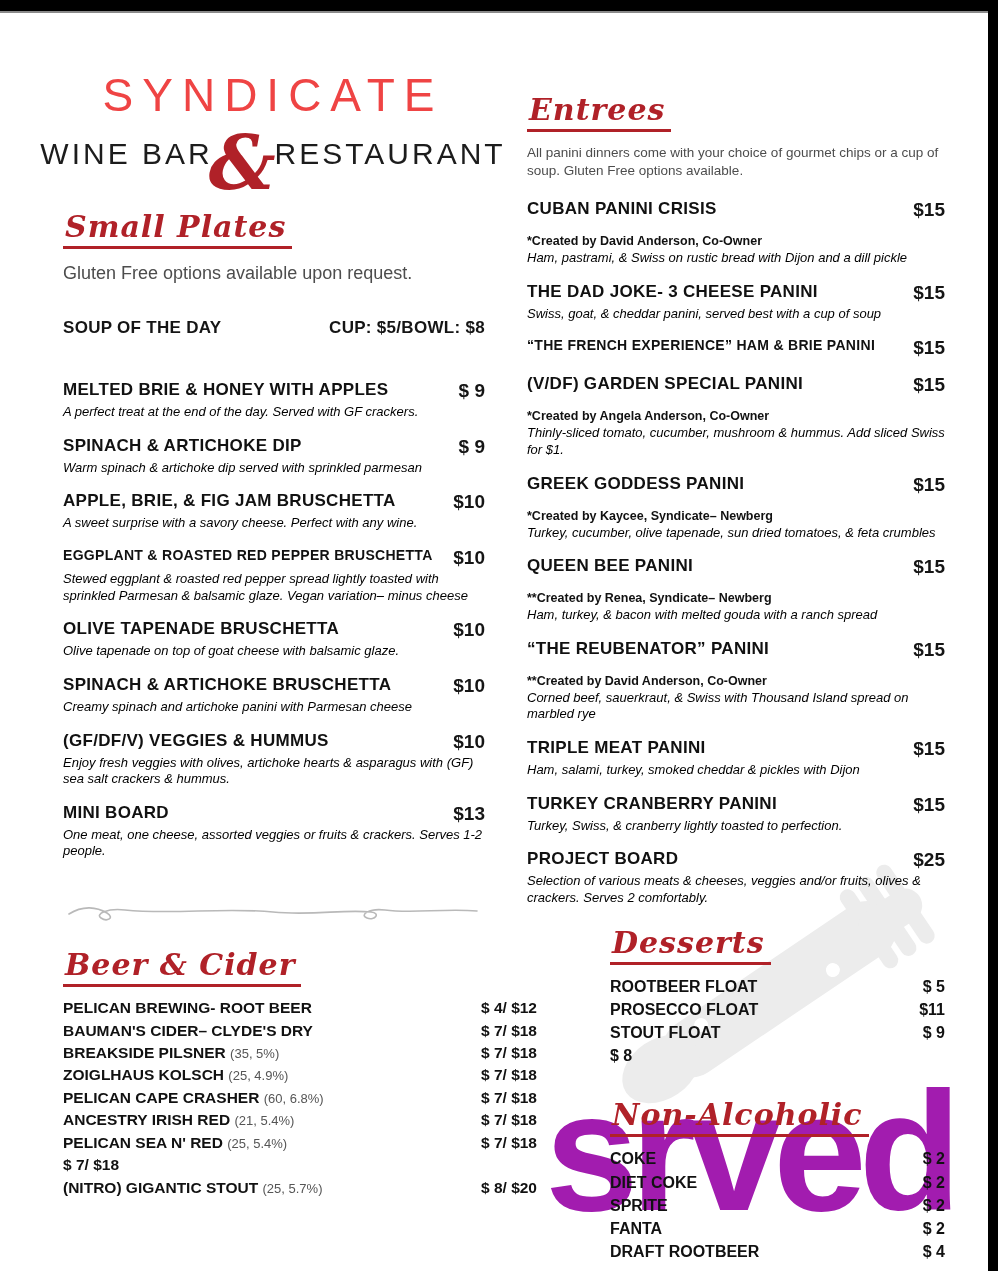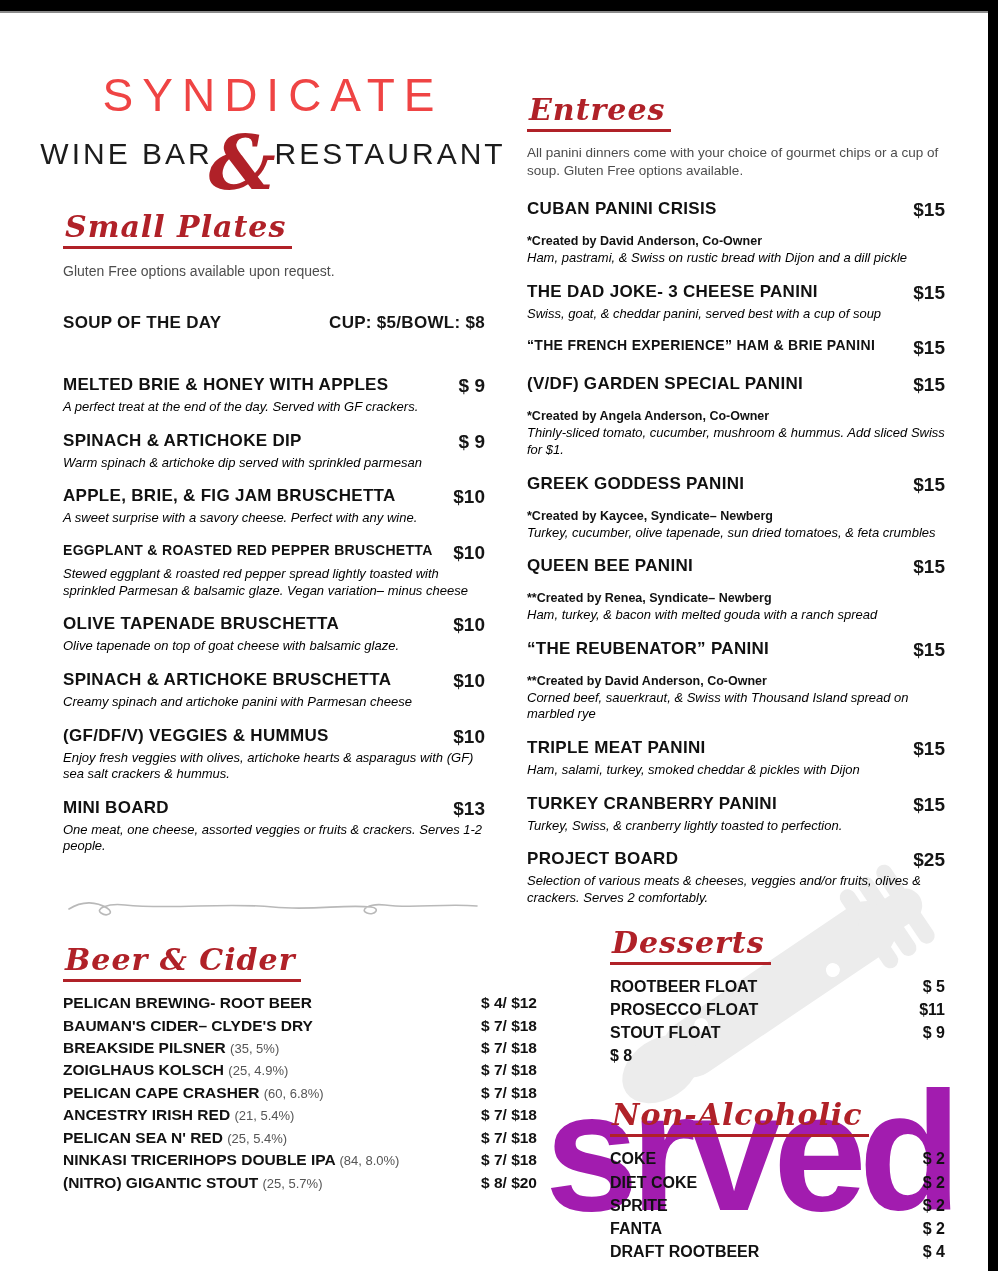--- a/index.html
+++ b/index.html
@@ -25,21 +25,21 @@
   .logo-line2{display:flex;align-items:center;justify-content:center;margin-top:2px;
               font-size:30px;letter-spacing:3px;color:#1c1c1c;white-space:nowrap;}
   .logo-amp{font-family:"DejaVu Serif",serif;font-style:italic;font-weight:bold;
             color:#b02128;font-size:74px;line-height:0.8;margin:0 -4px;position:relative;top:10px;}
 
   
   .script-h{display:inline-block;font-family:"DejaVu Serif",serif;font-style:italic;
             font-weight:bold;color:#b02128;font-size:30px;letter-spacing:1px;
             border-bottom:3px solid #b02128;padding:0 6px 2px 2px;margin-bottom:10px;}
 
-  .gf-note{font-size:14px;color:#4d4d4d;margin:4px 0 34px 0;}
+  .gf-note{font-size:18px;color:#4d4d4d;margin:4px 0 34px 0;}
   .intro{font-size:13.5px;color:#4d4d4d;line-height:1.3;margin:2px 0 20px 0;width:416px;}
 
   
   .plates{width:422px;}
   .soup-row{display:flex;justify-content:space-between;font-weight:bold;font-size:17px;
             margin:0 0 42px 0;letter-spacing:0.3px;}
   .mi{margin-bottom:15px;}
   .mi-head{display:flex;justify-content:space-between;align-items:flex-start;}
   .mi-name{font-weight:bold;font-size:17px;letter-spacing:0.3px;color:#111;}
   .mi-name.small{font-size:14px;}
@@ -194,21 +194,20 @@
           </div>
           <div class="bev-row">
             <span><span>ANCESTRY IRISH RED</span> <span class="bev-note">(21, 5.4%)</span></span>
             <span class="bev-price">$ 7/ $18</span>
           </div>
           <div class="bev-row">
             <span><span>PELICAN SEA N' RED</span> <span class="bev-note">(25, 5.4%)</span></span>
             <span class="bev-price">$ 7/ $18</span>
           </div>
           <div class="bev-row">
-            <span><span>NINKASI TRICERIHOPS DOUBLE IPA</span> <span class="bev-note">(84, 8.0%)</span></span>
             <span class="bev-price">$ 7/ $18</span>
           </div>
           <div class="bev-row">
             <span><span>(NITRO) GIGANTIC STOUT</span> <span class="bev-note">(25, 5.7%)</span></span>
             <span class="bev-price">$ 8/ $20</span>
           </div>
         </div>
     </div>
   </div>
 

